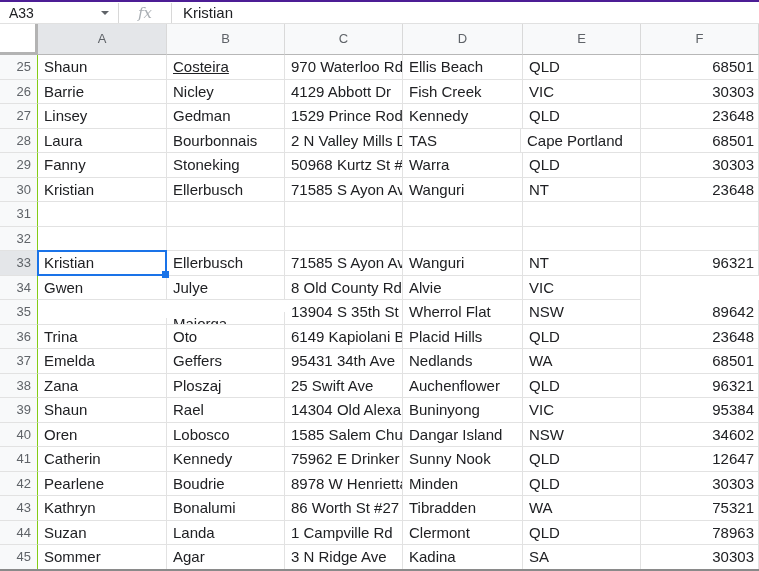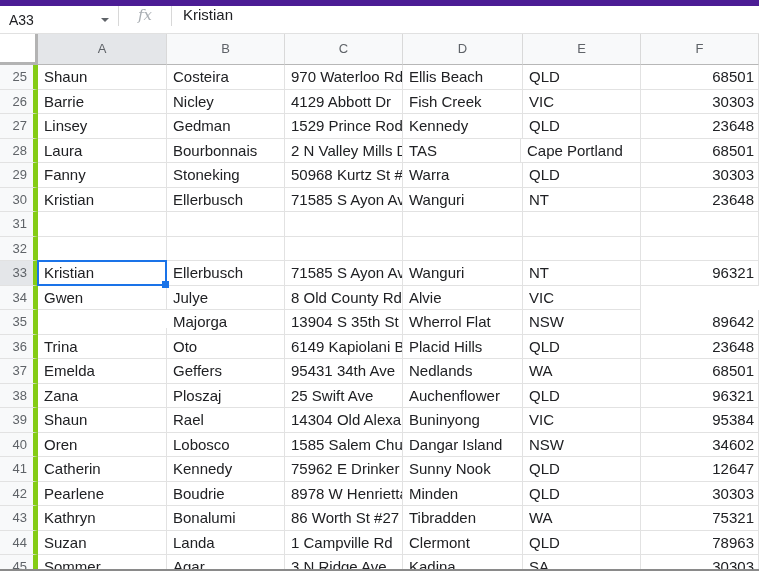--- a/index.html
+++ b/index.html
@@ -1,41 +1,41 @@
 <!DOCTYPE html>
 <html><head>
 <meta charset="utf-8">
 <style>
   * { margin:0; padding:0; box-sizing:border-box; }
   html,body { width:759px; height:571px; overflow:hidden; background:#fff;
               font-family:"Liberation Sans", sans-serif; position:relative; }
 
   
-  .topbar { display:flex; align-items:flex-start; height:34px; background:#fff;
-            border-top:6px solid #4c1d95; border-bottom:1px solid #e1e1e1; }
+  .topbar { display:flex; align-items:center; height:24px; background:#fff;
+            border-top:2px solid #4c1d95; border-bottom:1px solid #e1e1e1; }
   .name-box { width:118px; height:100%; display:flex; align-items:center;
               justify-content:space-between; padding:0 9px; font-size:14px; color:#202124; cursor:pointer; }
   .dd { width:0; height:0; border-left:4px solid transparent; border-right:4px solid transparent;
         border-top:4px solid #5f6368; }
   .vdiv { width:1px; height:20px; background:#d8d8d8; flex:0 0 auto; }
   .fx { width:52px; text-align:center; font-family:"DejaVu Serif", serif; font-style:italic;
         font-size:15px; color:#a9aeb3; }
   .formula-input { flex:1; padding-left:11px; font-size:15px; color:#202124; white-space:nowrap; overflow:hidden; }
 
   
   .header-row { display:flex; height:31px; }
   .corner { width:38px; flex:0 0 38px; background:#fff;
             border-right:3px solid #b3b3b3; border-bottom:3px solid #b3b3b3; }
   .col-header { flex:0 0 auto; background:#f8f9fa; border-right:1px solid #d9d9d9;
                 border-bottom:1px solid #b7b7b7; color:#5f6368; font-size:13px;
                 text-align:center; line-height:30px; }
   .col-header.hl { background:#e4e6e9; }
 
   .row { display:flex; height:24.5px; }
-  .row-header { width:38px; flex:0 0 38px; background:#f8f9fa; border-right:5px solid #84cc16;
+  .row-header { width:38px; flex:0 0 38px; background:#f8f9fa; border-right:1px solid #84cc16;
                 border-bottom:1px solid #e2e2e2; color:#5f6368; font-size:13px;
                 text-align:right; padding-right:6px; line-height:23.5px; }
   .row-header.hl { background:#e4e6e9; }
   .cell { flex:0 0 auto; position:relative; background:#fff;
           border-right:1px solid #e2e2e2; border-bottom:1px solid #e2e2e2;
           font-size:15px; color:#202124; padding:0 4px 0 6px; line-height:23.5px;
           white-space:nowrap; overflow:hidden; }
   .cell.num { text-align:right; }
   .cell.selected { overflow:visible; z-index:5; }
   .sel-outline { position:absolute; left:-1px; top:-1px; right:-1px; bottom:-1px;
@@ -67,21 +67,21 @@
       <div class="col-header" style="width: 118px;">B</div>
       <div class="col-header" style="width: 118px;">C</div>
       <div class="col-header" style="width: 120px;">D</div>
       <div class="col-header" style="width: 118px;">E</div>
       <div class="col-header" style="width: 118px;">F</div>
     </div>
   <div id="rows-container">
       <div class="row">
         <div class="row-header">25</div>
         <div class="cell" style="width: 129px;">Shaun</div>
-        <div class="cell" style="width: 118px;">Costeira</div>
+        <div class="cell" style="width: 118px; text-decoration: underline;">Costeira</div>
         <div class="cell" style="width: 118px;">970 Waterloo Rd</div>
         <div class="cell" style="width: 120px;">Ellis Beach</div>
         <div class="cell" style="width: 118px;">QLD</div>
         <div class="cell num" style="width: 118px;">68501</div>
       </div>
       <div class="row">
         <div class="row-header">26</div>
         <div class="cell" style="width: 129px;">Barrie</div>
         <div class="cell" style="width: 118px;">Nicley</div>
         <div class="cell" style="width: 118px;">4129 Abbott Dr</div>
@@ -156,21 +156,21 @@
         <div class="row-header">34</div>
         <div class="cell" style="width: 129px;">Gwen</div>
         <div class="cell" style="width: 118px;">Julye</div>
         <div class="cell" style="width: 118px;">8 Old County Rd</div>
         <div class="cell" style="width: 120px;">Alvie</div>
         <div class="cell" style="width: 118px;">VIC</div>
       </div>
       <div class="row">
         <div class="row-header">35</div>
         <div class="cell" style="width: 129px; margin-top: 18px;">Ben</div>
-        <div class="cell" style="width: 118px;">Majorga</div>
+        <div class="cell" style="width: 118px; margin-top: 12px;">Majorga</div>
         <div class="cell" style="width: 118px;">13904 S 35th St</div>
         <div class="cell" style="width: 120px;">Wherrol Flat</div>
         <div class="cell" style="width: 118px;">NSW</div>
         <div class="cell num" style="width: 118px;">89642</div>
       </div>
       <div class="row">
         <div class="row-header">36</div>
         <div class="cell" style="width: 129px;">Trina</div>
         <div class="cell" style="width: 118px;">Oto</div>
         <div class="cell" style="width: 118px;">6149 Kapiolani B</div>

